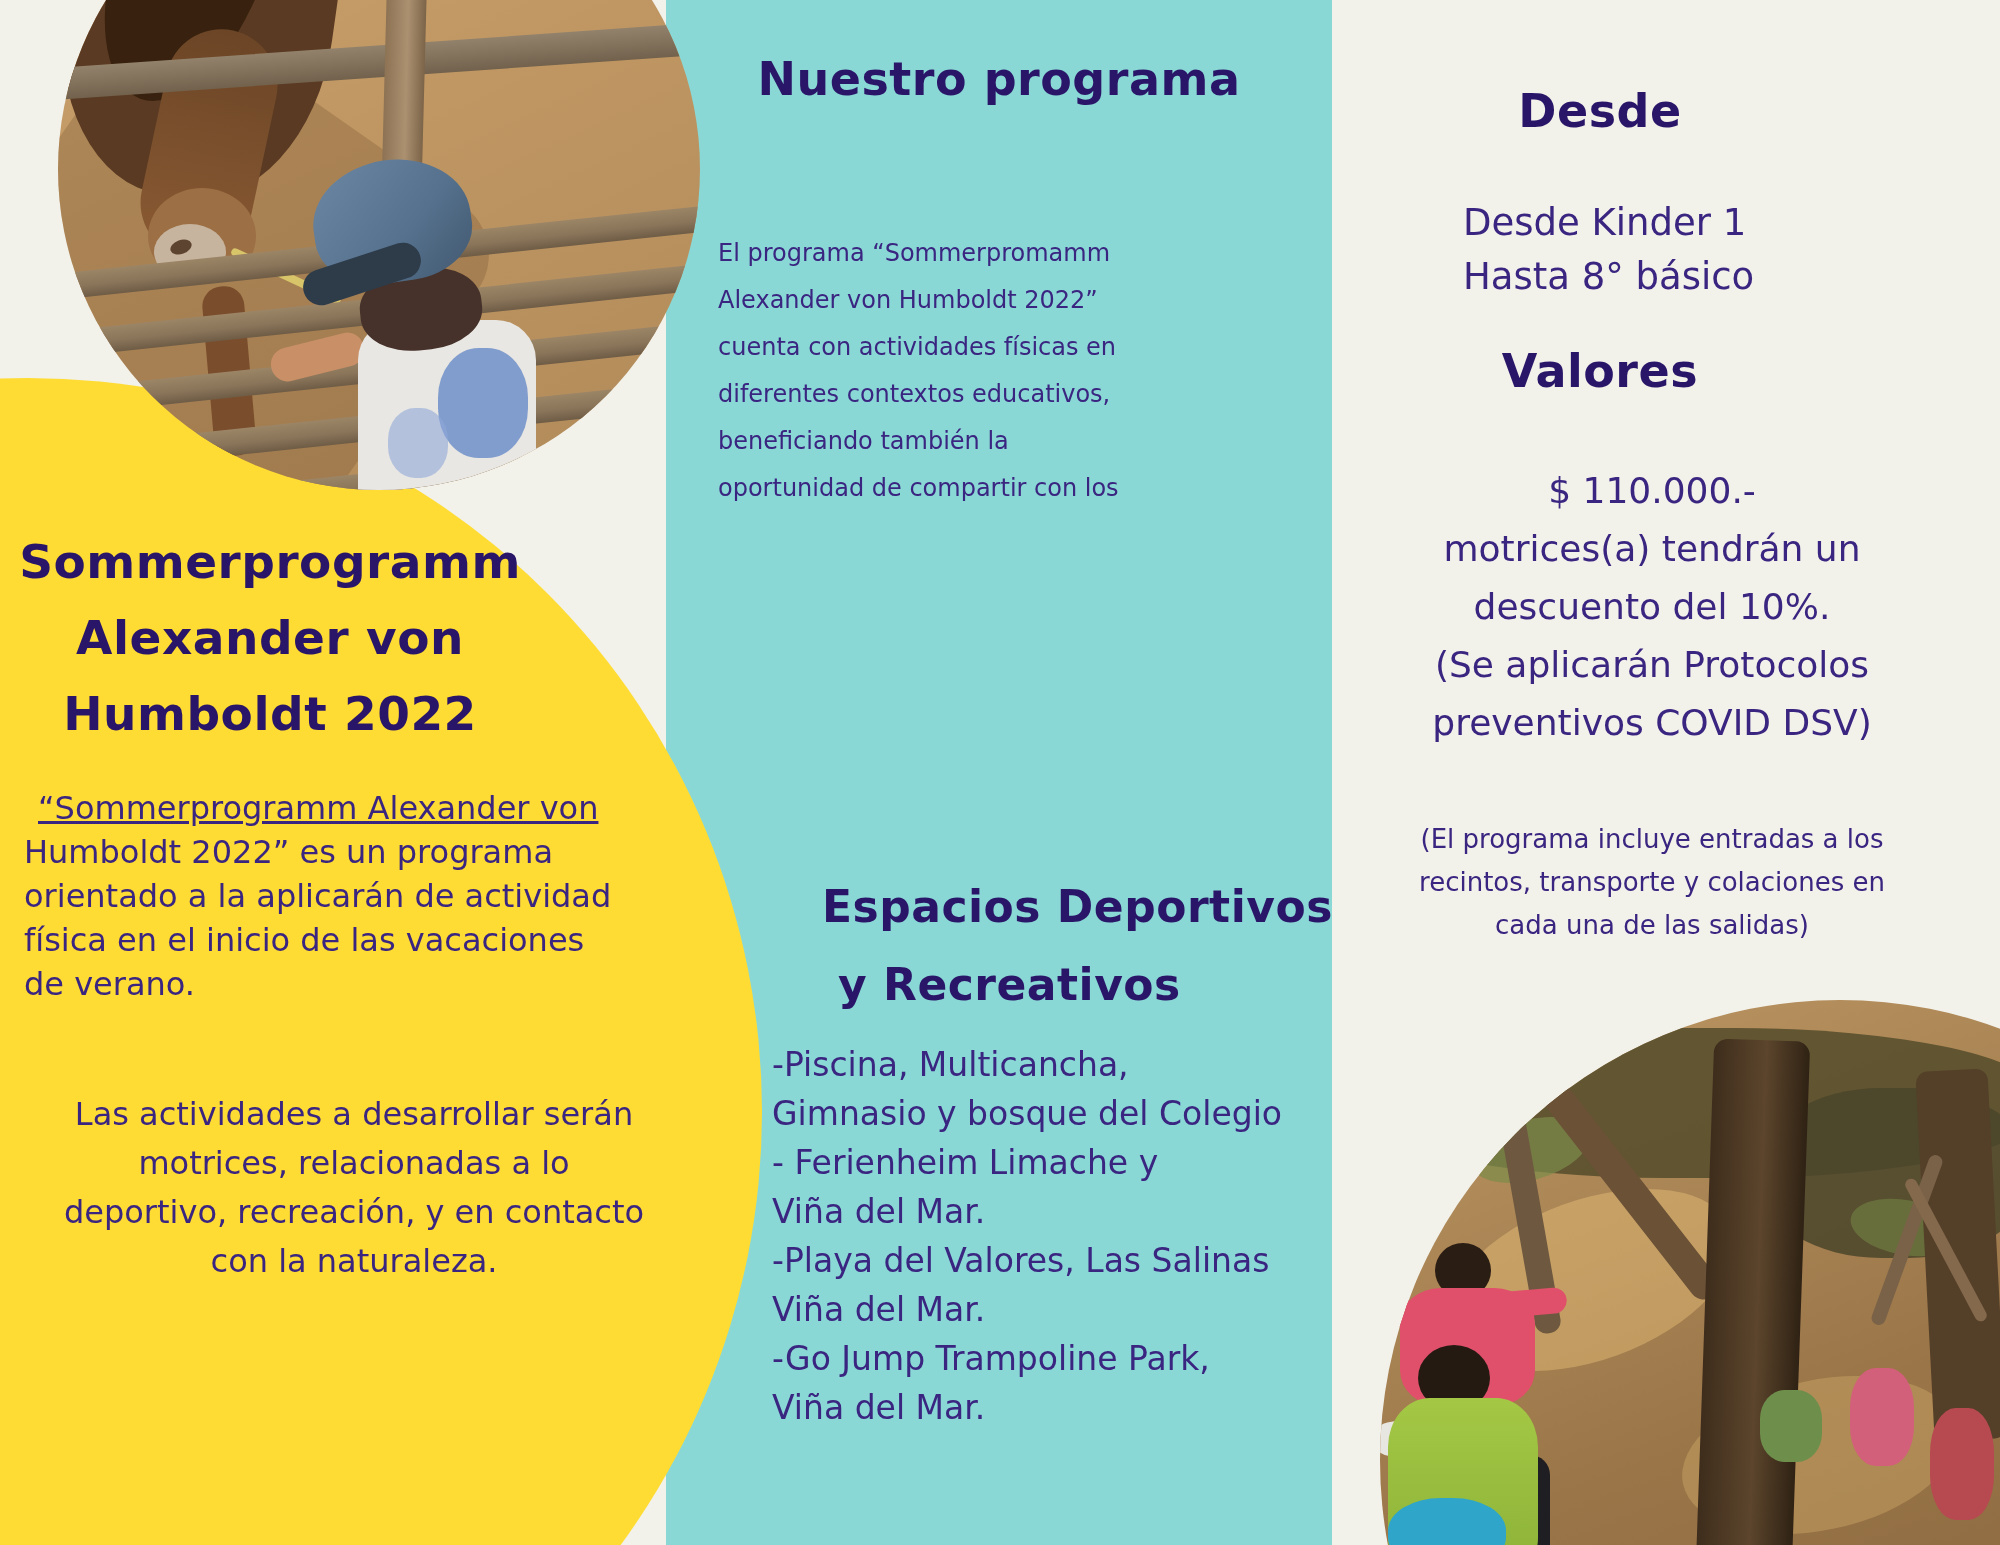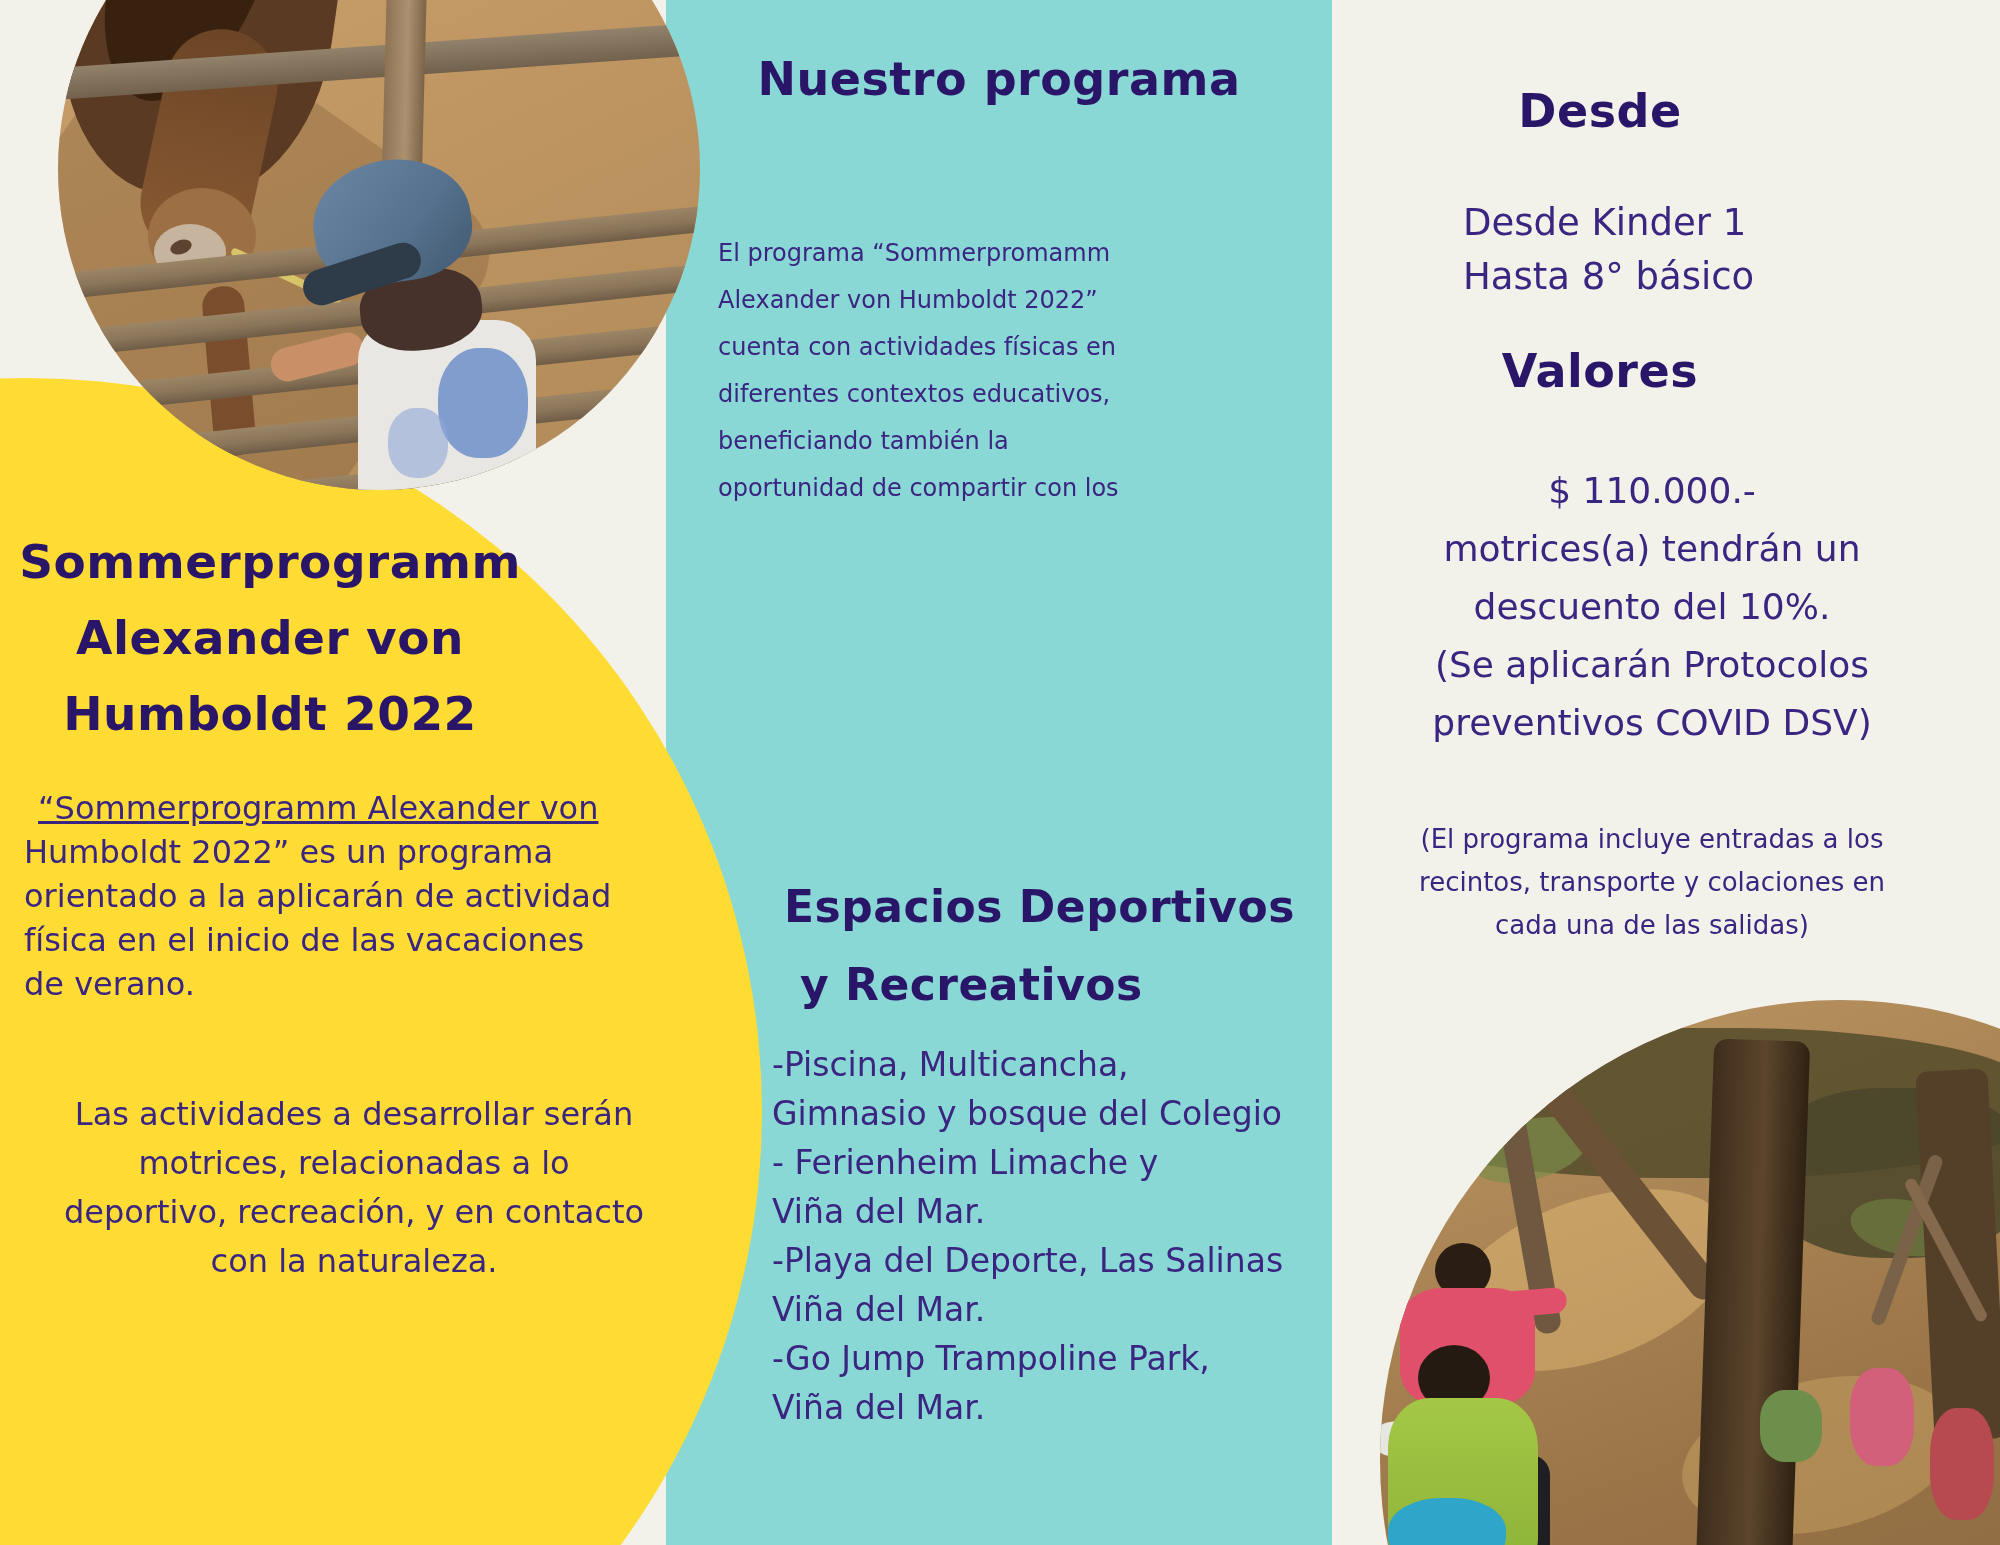--- a/index.html
+++ b/index.html
@@ -16,21 +16,21 @@
   
   .h1{font-weight:800;color:#2A1668;letter-spacing:0.5px;}
   .body-txt{color:#3A2580;}
   .line{white-space:nowrap;}
   .left-title{left:10px;top:524px;width:520px;text-align:center;font-size:47px;line-height:76px;}
   .left-para1{left:24px;top:786px;width:640px;font-size:32px;line-height:44px;text-align:left;}
   .left-para1 .line:first-child{padding-left:14px;text-decoration:underline;}
   .left-para2{left:24px;top:1090px;width:660px;font-size:32px;line-height:49px;text-align:center;}
   .mid-heading{left:666px;top:52px;width:666px;text-align:center;font-size:46px;}
   .mid-para{left:718px;top:230px;width:620px;font-size:24px;line-height:47px;}
-  .mid-section-heading{left:784px;top:868px;font-size:44px;line-height:78px;}
+  .mid-section-heading{left:822px;top:868px;font-size:44px;line-height:78px;}
   .mid-section-heading .line:nth-child(2){margin-left:16px;}
   .mid-list{left:772px;top:1040px;font-size:33px;line-height:49px;}
   .groups-heading{left:1430px;top:84px;width:340px;text-align:center;font-size:46px;}
   .groups-lines{left:1463px;top:196px;font-size:37px;line-height:54px;}
   .values-heading{left:1430px;top:344px;width:340px;text-align:center;font-size:46px;}
   .values-lines{left:1352px;top:462px;width:600px;text-align:center;font-size:36px;line-height:58px;}
   .note-lines{left:1352px;top:818px;width:600px;text-align:center;font-size:26px;line-height:43px;}
   
   .photo{border-radius:50%;overflow:hidden;}
   .photo-top{left:58px;top:-152px;width:642px;height:642px;
@@ -156,21 +156,21 @@
 <div class="abs mid-section-heading h1">
   <div class="line">Espacios Deportivos</div>
   <div class="line">y Recreativos</div>
 </div>
 
 <div class="abs mid-list body-txt">
   <div class="line">-Piscina, Multicancha,</div>
   <div class="line">Gimnasio y bosque del Colegio</div>
   <div class="line">- Ferienheim Limache y</div>
   <div class="line">Viña del Mar.</div>
-  <div class="line">-Playa del Deporte, Las Salinas</div>
+  <div class="line">-Playa del Valores, Las Salinas</div>
   <div class="line">Viña del Mar.</div>
   <div class="line">-Go Jump Trampoline Park,</div>
   <div class="line">Viña del Mar.</div>
 </div>
 
 <div class="abs groups-heading h1">Desde</div>
 
 <div class="abs groups-lines body-txt">
   <div class="line">Desde Kinder 1</div>
   <div class="line">Hasta 8° básico</div>

